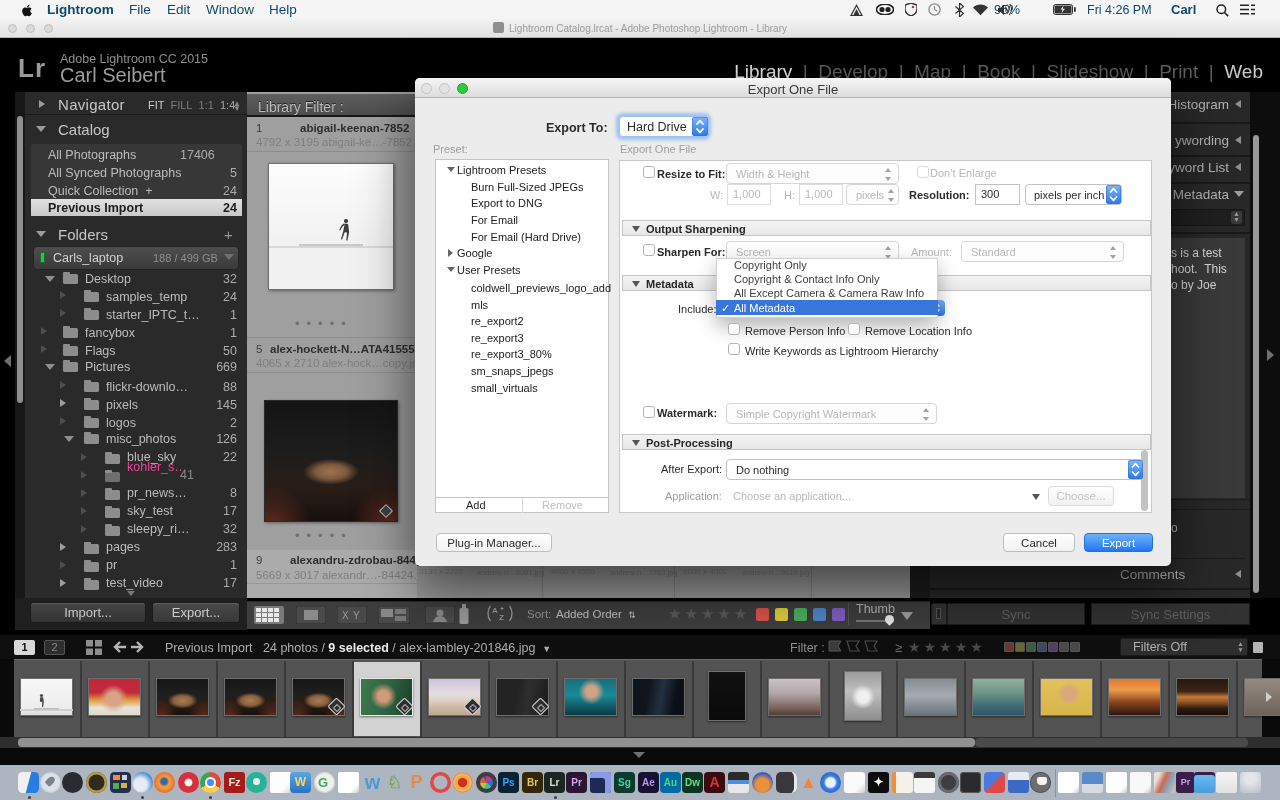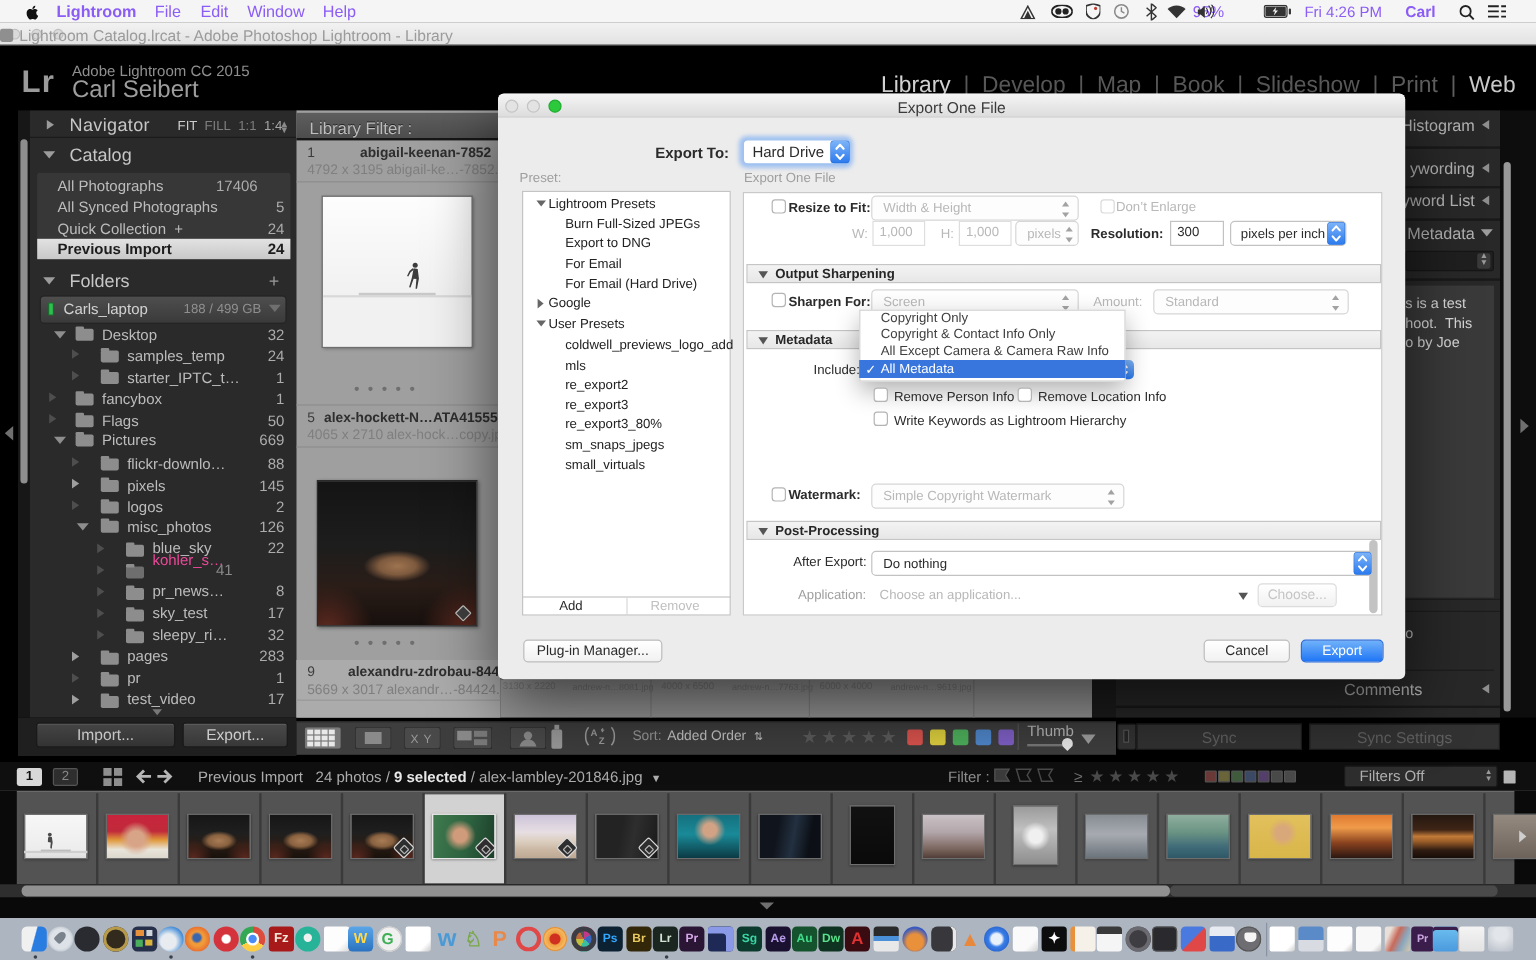--- a/index.html
+++ b/index.html
@@ -2,25 +2,25 @@
 <html><head>
 <meta charset="utf-8">
 <style>
 * { margin:0; padding:0; box-sizing:border-box; }
 html,body { width:1280px; height:800px; overflow:hidden; background:#000; font-family:"Liberation Sans", sans-serif; }
 .abs { position:absolute; }
 #stage { position:relative; width:1280px; height:800px; background:#000; }
 .nw { white-space:nowrap; }
 
 
-#menubar { left:0; top:0; width:1280px; height:19px; background:#f5f5f5; color:#8b5cf6; font-size:13.5px;text-align:center; }
+#menubar { left:0; top:0; width:1280px; height:19px; background:#f5f5f5; color:#0c4a6e; font-size:13.5px;text-align:center; }
 #menubar .mi { position:absolute; top:2px; line-height:16px; }
 #titlebar { left:0; top:19px; width:1280px; height:19px; background:linear-gradient(#f2f2f2,#e2e2e2); border-bottom:1px solid #b5b5b5; }
 .tlight { position:absolute; top:24px; width:9px; height:9px; border-radius:50%; background:#dadada; border:1px solid #bfbfbf; }
-#wintitle { position:absolute; top:22px; width:100%; font-size:13px; color:#9b9b9b; }
+#wintitle { position:absolute; top:22px; width:100%; text-align:center; font-size:10px; color:#9b9b9b; }
 
 
 .lrow { position:absolute; font-size:12.5px; color:#bcbcbc; }
 .cnt { position:absolute; font-size:12.5px; color:#acacac; }
 .tri-r { position:absolute; width:0; height:0; border-top:4px solid transparent; border-bottom:4px solid transparent; border-left:6px solid #848484; }
 .tri-d { position:absolute; width:0; height:0; border-left:5px solid transparent; border-right:5px solid transparent; border-top:6.5px solid #9c9c9c; }
 .fold { position:absolute; width:15px; height:10px; background:#8d8d8d; border-radius:1.5px; }
 .fold:before { content:""; position:absolute; left:0; top:-2px; width:7px; height:3px; background:#8d8d8d; border-radius:1px 1px 0 0; }
 
 
@@ -694,21 +694,21 @@
 <div class="di" style="left:430px;background:transparent;box-shadow:inset 0 0 0 3.5px #e04848;width:21px;height:21px;border-radius:10.5px;"></div>
 <div class="di" style="left:452px;background:radial-gradient(circle,#d03020 28%,#f0a040 34%,#f5b860 58%,#e89030 64%,rgba(240,160,60,.25) 70%);width:21px;height:21px;border-radius:10.5px;"></div>
 <div class="di" style="left:476px;background:conic-gradient(#c03a8a 0 60deg,#3a6ac0 60deg 130deg,#3ac0a0 130deg 200deg,#c0c03a 200deg 270deg,#c06a3a 270deg 330deg,#555 330deg 360deg);box-shadow:inset 0 0 0 4px #3c3c44;width:21px;height:21px;border-radius:10.5px;"></div>
 <div class="di" style="left:498px;background:#0c2233;width:21px;height:21px;border-radius:4px;color:#31a8ff;font-size:10px;font-weight:bold;text-align:center;line-height:21px;">Ps</div>
 <div class="di" style="left:522px;background:#322708;width:21px;height:21px;border-radius:4px;color:#e8c860;font-size:10px;font-weight:bold;text-align:center;line-height:21px;">Br</div>
 <div class="di" style="left:544px;background:#1c2620;width:21px;height:21px;border-radius:4px;color:#d2e4d4;font-size:10px;font-weight:bold;text-align:center;line-height:21px;">Lr</div>
 <div class="di" style="left:566px;background:#2a1535;width:21px;height:21px;border-radius:4px;color:#d6a5e8;font-size:10px;font-weight:bold;text-align:center;line-height:21px;">Pr</div>
 <div class="di" style="left:590px;background:#1e2a55;box-shadow:inset -6px 6px 0 #8a9ae8;width:21px;height:21px;border-radius:3px;"></div>
 <div class="di" style="left:614px;background:#0c3a2c;width:21px;height:21px;border-radius:4px;color:#3ad6a5;font-size:10px;font-weight:bold;text-align:center;line-height:21px;">Sg</div>
 <div class="di" style="left:638px;background:#1a1030;width:21px;height:21px;border-radius:4px;color:#b49ae8;font-size:10px;font-weight:bold;text-align:center;line-height:21px;">Ae</div>
-<div class="di" style="left:660px;background:#14532d;width:21px;height:21px;border-radius:4px;color:#42d98a;font-size:10px;font-weight:bold;text-align:center;line-height:21px;">Au</div>
+<div class="di" style="left:660px;background:#0369a1;width:21px;height:21px;border-radius:4px;color:#42d98a;font-size:10px;font-weight:bold;text-align:center;line-height:21px;">Au</div>
 <div class="di" style="left:682px;background:#0e3320;width:21px;height:21px;border-radius:4px;color:#5ae08a;font-size:10px;font-weight:bold;text-align:center;line-height:21px;">Dw</div>
 <div class="di" style="left:704px;background:#3a0c12;width:21px;height:21px;border-radius:4px;color:#e03030;font-size:14px;font-weight:bold;text-align:center;line-height:21px;">A</div>
 <div class="di" style="left:728px;background:linear-gradient(#2a2a2a 38%,#4a90d8 38% 58%,#e8e8e8 58%);width:21px;height:21px;border-radius:3px;"></div>
 <div class="di" style="left:752px;background:radial-gradient(circle at 50% 62%,#e8903a 40%,#3a5ac0 70%);width:21px;height:21px;border-radius:10.5px;"></div>
 <div class="di" style="left:776px;background:#38383c;box-shadow:inset -4px 0 0 -1px #e8e8e8;width:21px;height:21px;border-radius:5px;"></div>
 <div class="di" style="left:798px;background:transparent;width:21px;height:21px;border-radius:0px;color:#e8883a;font-size:17px;font-weight:bold;text-align:center;line-height:21px;">▲</div>
 <div class="di" style="left:820px;background:radial-gradient(circle,#e8f0fa 30%,#3a7ee8 45%,#1a4eb8 100%);width:21px;height:21px;border-radius:10.5px;"></div>
 <div class="di" style="left:844px;background:linear-gradient(135deg,#fafafa 70%,#d0d0d0);width:21px;height:21px;border-radius:3px;"></div>
 <div class="di" style="left:868px;background:#0c0c0c;width:21px;height:21px;border-radius:3px;color:#fff;font-size:12px;font-weight:bold;text-align:center;line-height:21px;">✦</div>
 <div class="di" style="left:892px;background:linear-gradient(90deg,#e8913a 18%,#f5f0e8 18%);width:21px;height:21px;border-radius:3px;"></div>

